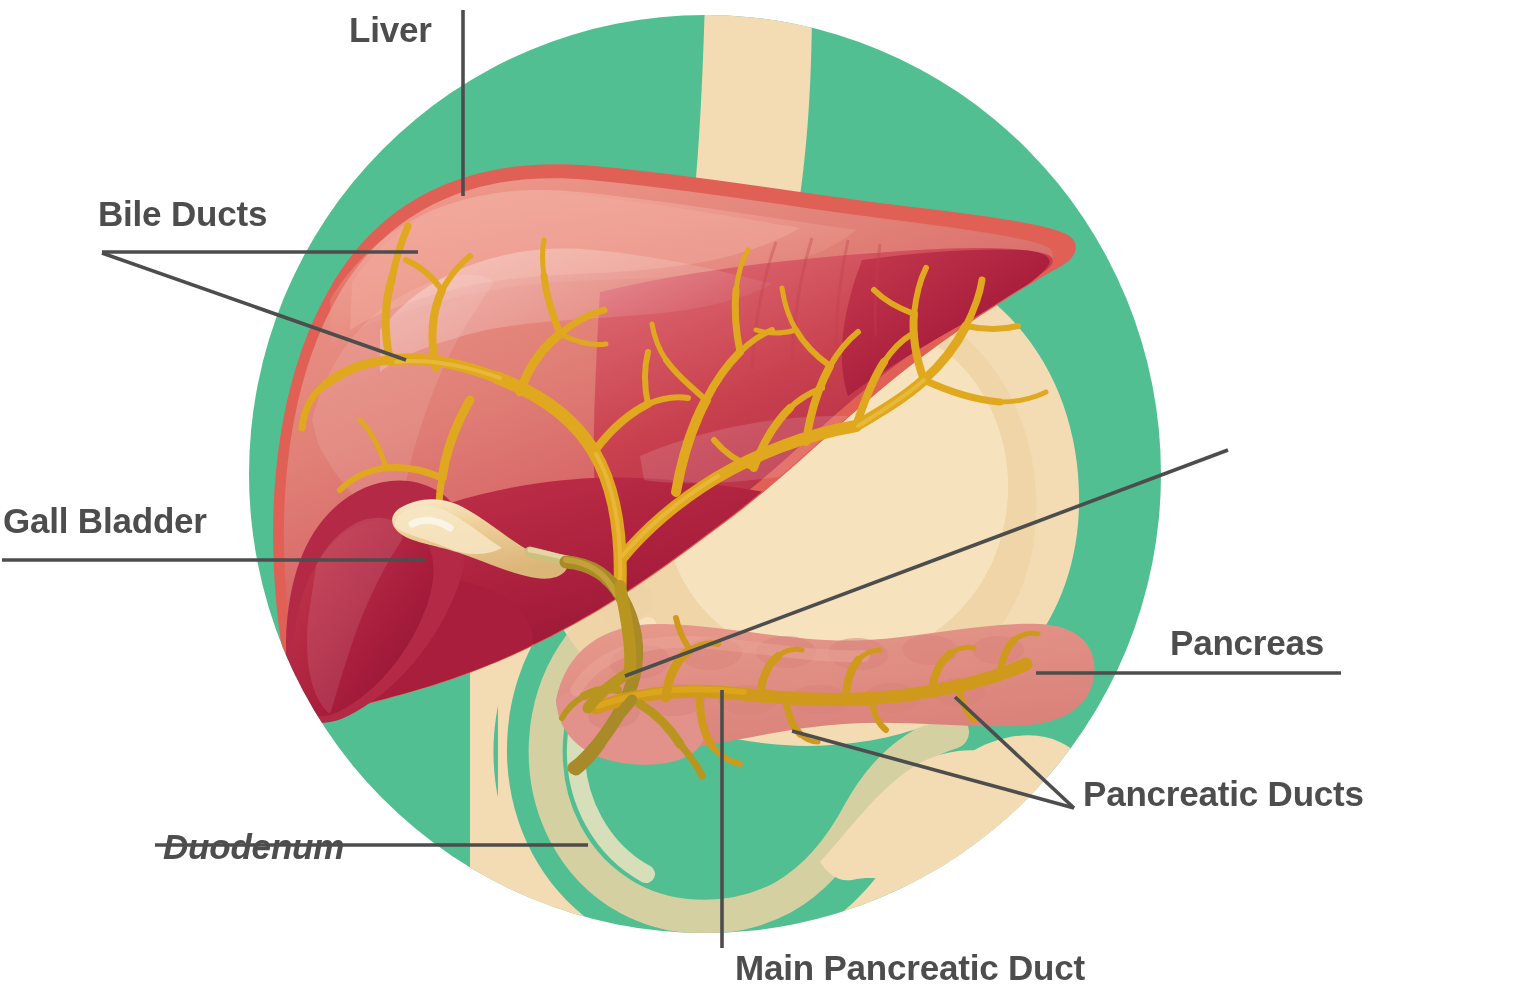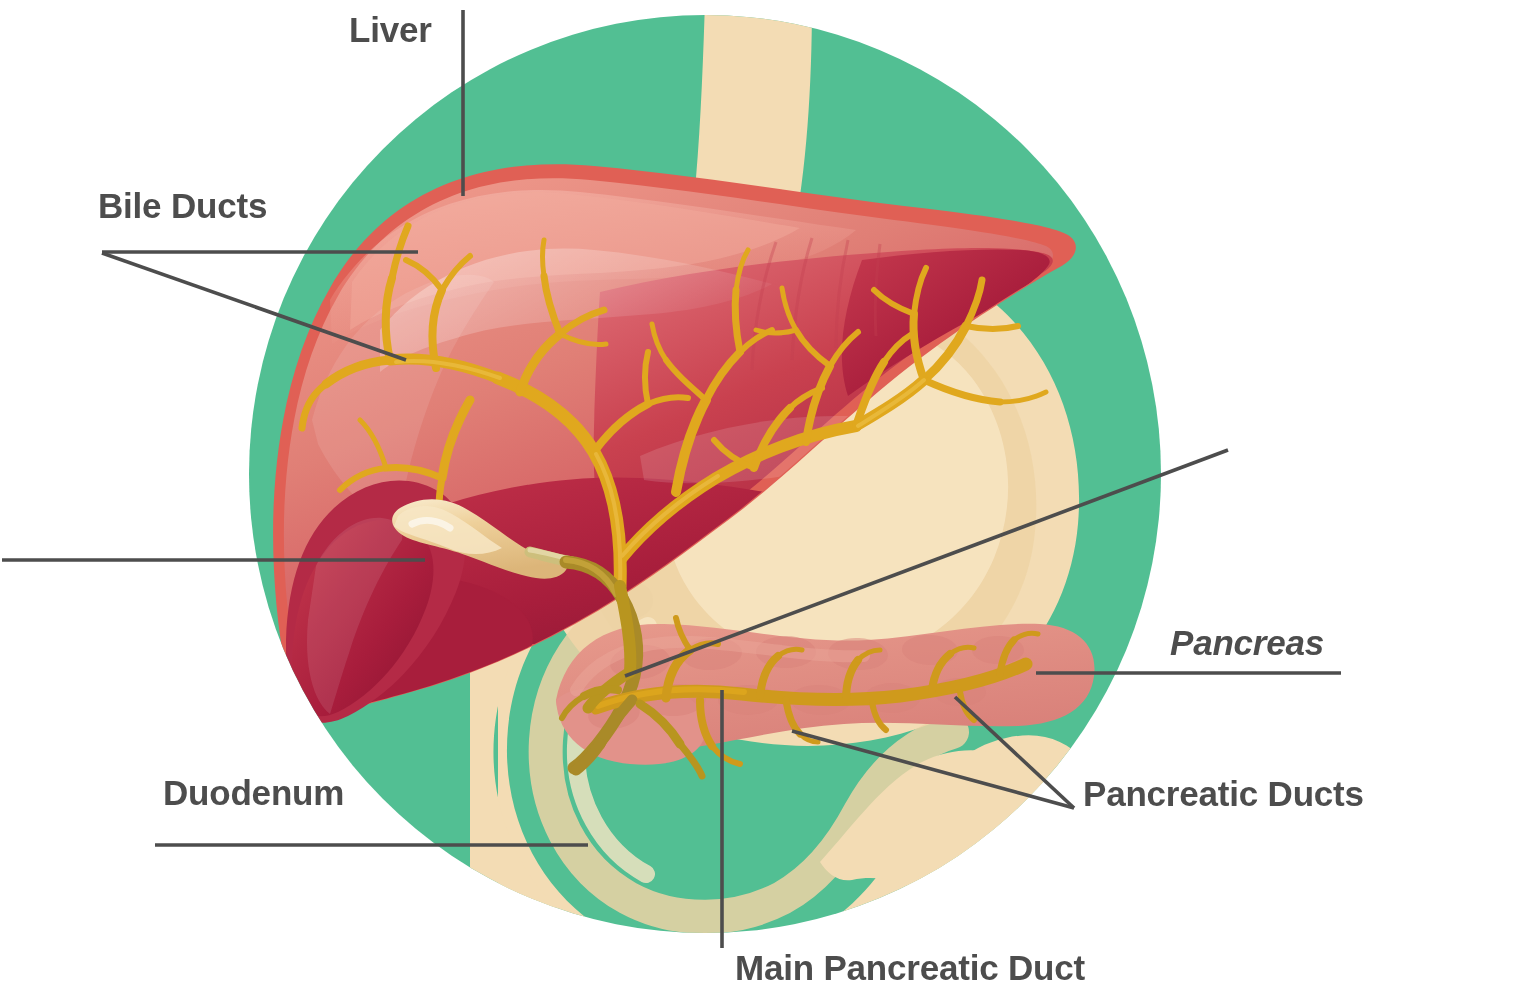--- a/index.html
+++ b/index.html
@@ -32,25 +32,25 @@
     position: absolute;
     font-family: "Liberation Sans", sans-serif;
     font-weight: bold;
     color: #4d4d4d;
     font-size: 35px;
     line-height: 1.05;
     white-space: nowrap;
     letter-spacing: -0.2px;
   }
   .lbl-liver            { left: 349px;  top: 12px;  }
-  .lbl-bile-ducts       { left: 98px;   top: 188px; }
+  .lbl-bile-ducts       { left: 98px;   top: 196px; }
   .lbl-gall-bladder     { left: 3px;    top: 503px; }
-  .lbl-duodenum         { left: 163px;  top: 775px; }
+  .lbl-duodenum         { left: 163px;  top: 829px; font-style: italic; }
   .lbl-common-bile-duct { left: 1196px; top: 397px; }
-  .lbl-pancreas         { left: 1170px; top: 625px; font-style: italic; }
+  .lbl-pancreas         { left: 1170px; top: 625px; }
   .lbl-pancreatic-ducts { left: 1083px; top: 776px; }
   .lbl-main-panc-duct   { left: 735px;  top: 950px; }
 </style>
 </head>
 <body>
 
 <div id="diagram-root">
 
   <svg class="figure" viewBox="0 0 1536 997" xmlns="http://www.w3.org/2000/svg">
     <defs>
@@ -437,18 +437,19 @@
       <line x1="1228" y1="450" x2="625" y2="676"></line>
       <line x1="1341" y1="673" x2="1036" y2="673"></line>
       <line x1="1074" y1="808" x2="792" y2="731"></line>
       <line x1="1074" y1="808" x2="955" y2="697"></line>
       <line x1="722" y1="948" x2="722" y2="690"></line>
     </g>
   </svg>
 
   <div class="label-text lbl-liver">Liver</div>
   <div class="label-text lbl-bile-ducts">Bile Ducts</div>
+  <div class="label-text lbl-gall-bladder">Gall Bladder</div>
   <div class="label-text lbl-duodenum">Duodenum</div>
   <div class="label-text lbl-pancreas">Pancreas</div>
   <div class="label-text lbl-main-panc-duct">Main Pancreatic Duct</div>
   <div class="label-text lbl-pancreatic-ducts">Pancreatic Ducts</div>
 
 </div>
 
 </body></html>

